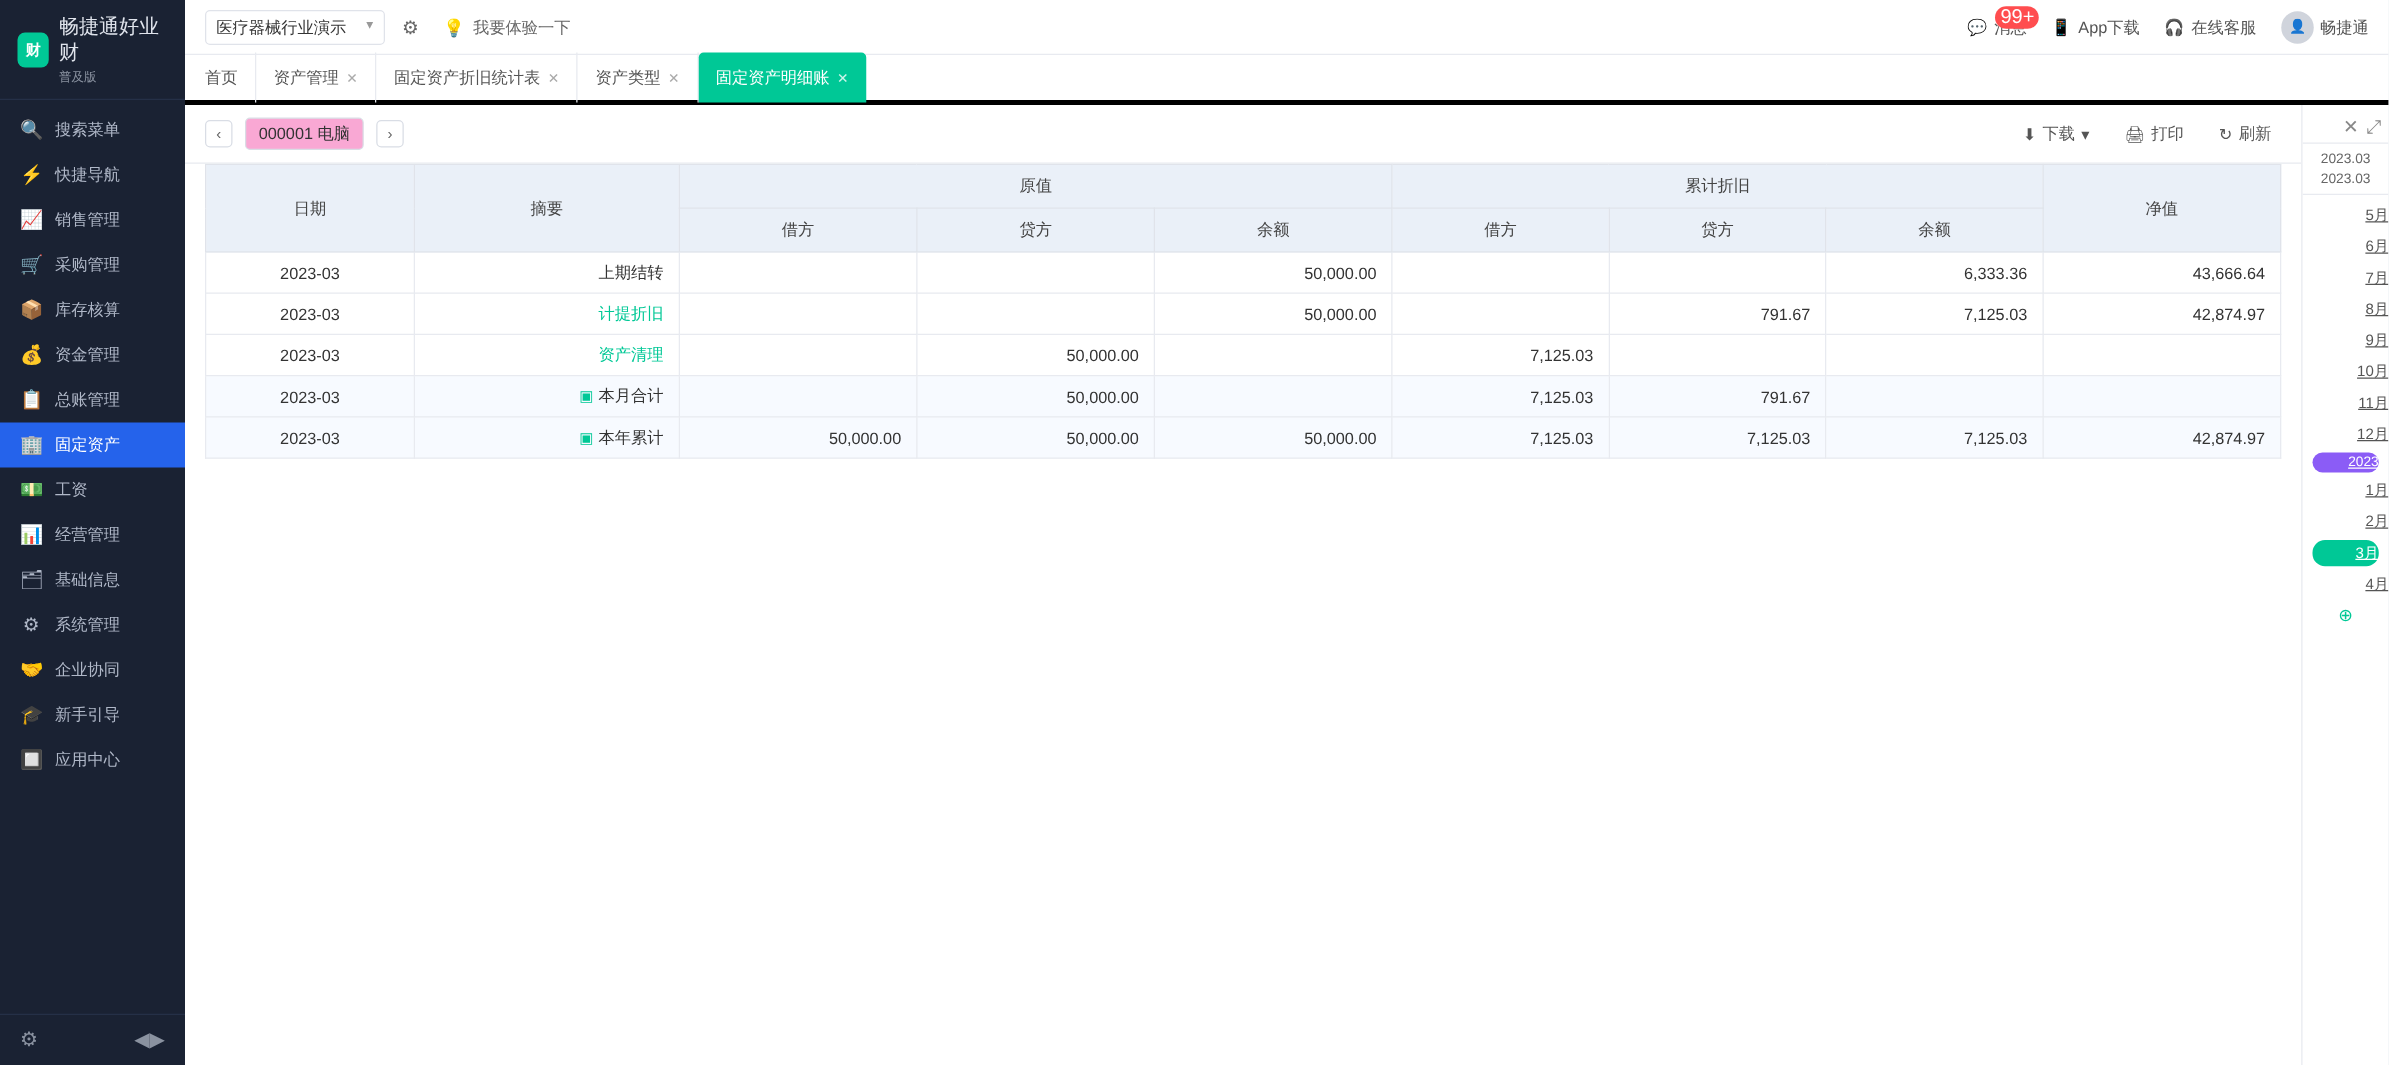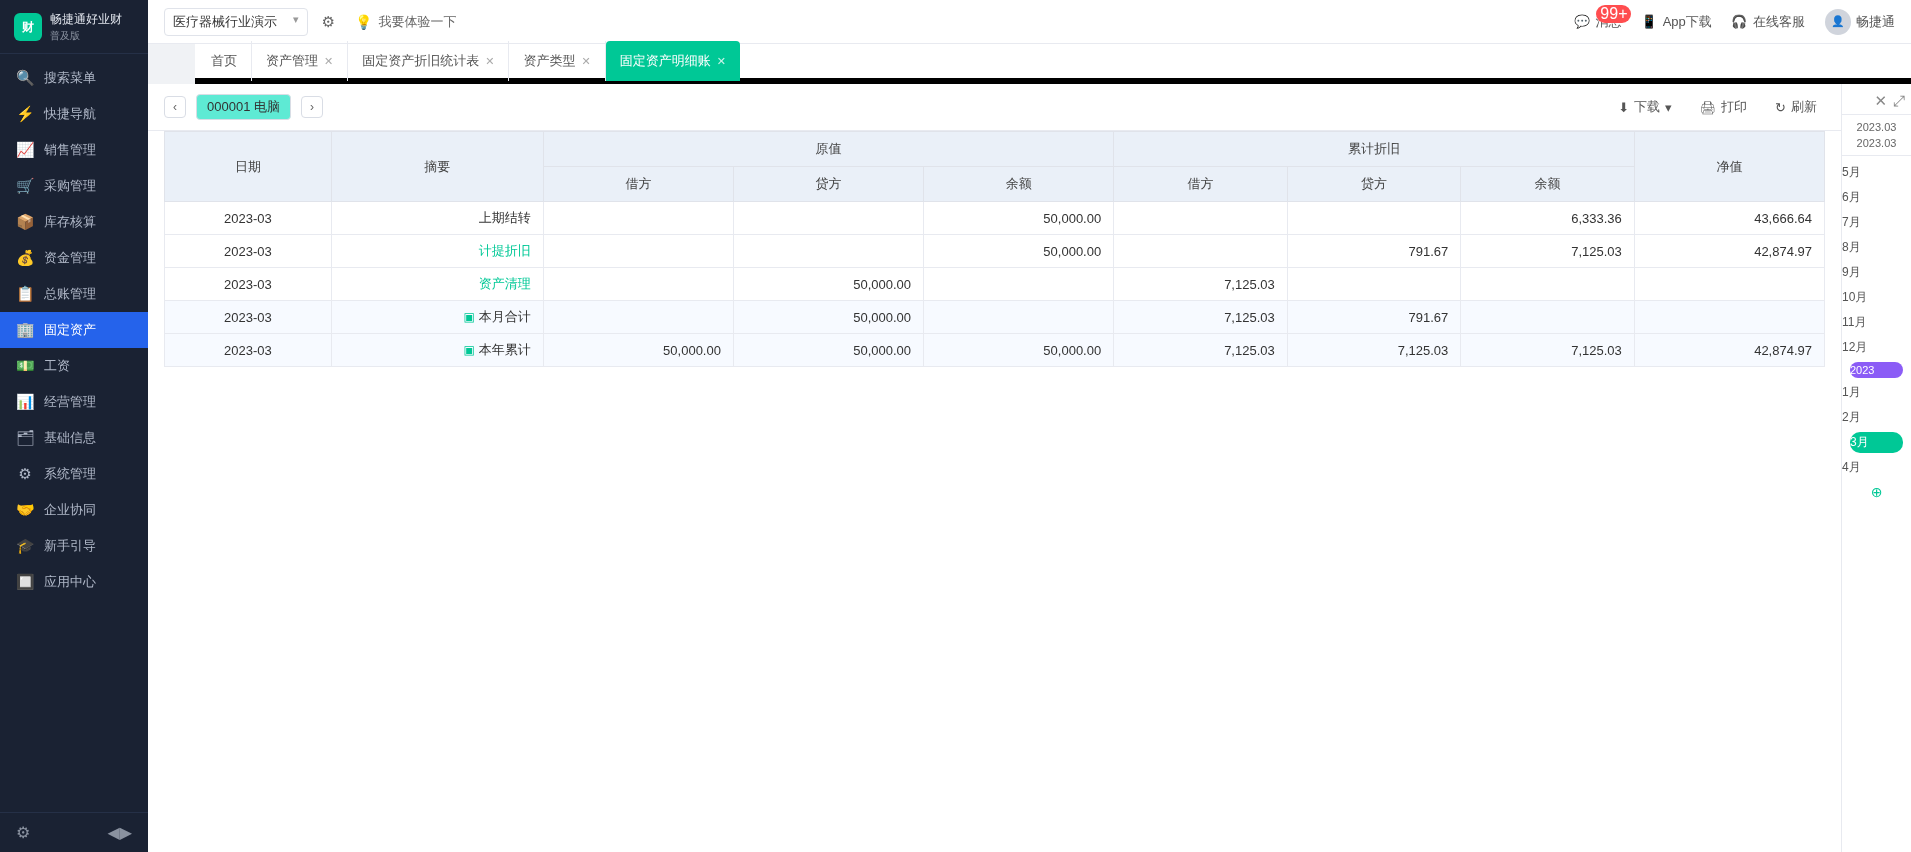--- a/index.html
+++ b/index.html
@@ -23,21 +23,21 @@
       gap: 8px;
       border-bottom: 1px solid #253047;
     }
     .sidebar-logo-icon {
       width: 28px; height: 28px;
       background: #00c896;
       border-radius: 6px;
       display: flex; align-items: center; justify-content: center;
       color: #fff; font-size: 12px; font-weight: bold;
     }
-    .sidebar-logo-text { font-size: 12px; color: #e0e4ec; line-height: 1.3; }
+    .sidebar-logo-text { font-size: 16px; color: #e0e4ec; line-height: 1.3; }
     .sidebar-logo-badge { font-size: 10px; color: #8a92a0; margin-top: 1px; }
     .sidebar-scroll { flex: 1; overflow-y: auto; padding: 6px 0; }
     .sidebar-scroll::-webkit-scrollbar { width: 4px; }
     .sidebar-scroll::-webkit-scrollbar-thumb { background: #3a4560; border-radius: 2px; }
     .sidebar-item {
       display: flex; align-items: center; gap: 10px;
       padding: 9px 16px;
       cursor: pointer;
       color: #b0b8c8;
       font-size: 13px;
@@ -85,27 +85,26 @@
     .topbar-badge {
       background: #ff4d4f; color: #fff; font-size: 16px;
       border-radius: 10px; padding: 0 4px; min-width: 18px; text-align: center;
       position: absolute; top: -8px; right: -10px;
     }
     .topbar-avatar { width: 26px; height: 26px; border-radius: 50%; background: #d0d4dc; display: flex; align-items: center; justify-content: center; font-size: 11px; color: #555; }
 
     
     .tabs-bar {
       background: #fff;
-      border-bottom: 6px solid #000000;
+      border-bottom: 4px solid #000000;
       display: flex;
       align-items: center;
       padding: 0 0 0 16px;
       height: 40px;
       gap: 0;
-      margin-left: 47px;
     }
     .tab {
       display: flex; align-items: center; gap: 6px;
       padding: 0 14px;
       height: 40px;
       font-size: 13px; color: #555; cursor: pointer;
       border-right: 1px solid #e8eaf0;
       white-space: nowrap;
     }
     .tab:first-child { padding-left: 0; border-right: 1px solid #e8eaf0; }
@@ -130,21 +129,21 @@
       border-bottom: 1px solid #e8eaf0;
     }
     .nav-arrow {
       width: 22px; height: 22px; border: 1px solid #d9dde5;
       border-radius: 4px; display: flex; align-items: center; justify-content: center;
       cursor: pointer; color: #666; font-size: 12px;
     }
     .nav-tag {
       border: 1px solid #d9dde5; border-radius: 4px;
       padding: 3px 10px; font-size: 13px; color: #333;
-      background: #5eead4;
+      background: #f9a8d4;
     }
     .toolbar-right { margin-left: auto; display: flex; align-items: center; gap: 12px; }
     .toolbar-btn {
       display: flex; align-items: center; gap: 5px;
       font-size: 13px; color: #555; cursor: pointer;
       padding: 4px 8px;
     }
 
     
     .table-wrapper {
@@ -195,22 +194,22 @@
       border-bottom: 1px solid #e8eaf0;
     }
     .right-panel-icon { font-size: 15px; color: #888; cursor: pointer; }
     .timeline {
       flex: 1; overflow-y: auto; width: 100%;
       padding: 4px 0;
     }
     .timeline::-webkit-scrollbar { width: 3px; }
     .timeline::-webkit-scrollbar-thumb { background: #ccc; border-radius: 2px; }
     .timeline-month {
-      font-size: 12px; color: #555; text-align: left;
-      padding: 4px 0; cursor: pointer;
+      font-size: 12px; color: #555; text-align: right;
+      padding: 4px 0; cursor: pointer; text-decoration: underline;
     }
     .timeline-month.active-year-badge {
       background: #8b5cf6; color: #fff; border-radius: 10px;
       margin: 2px 8px; padding: 2px 0;
       font-size: 11px;
     }
     .timeline-month.active {
       background: #00c896; color: #fff; border-radius: 10px;
       margin: 2px 8px; padding: 2px 0;
     }

